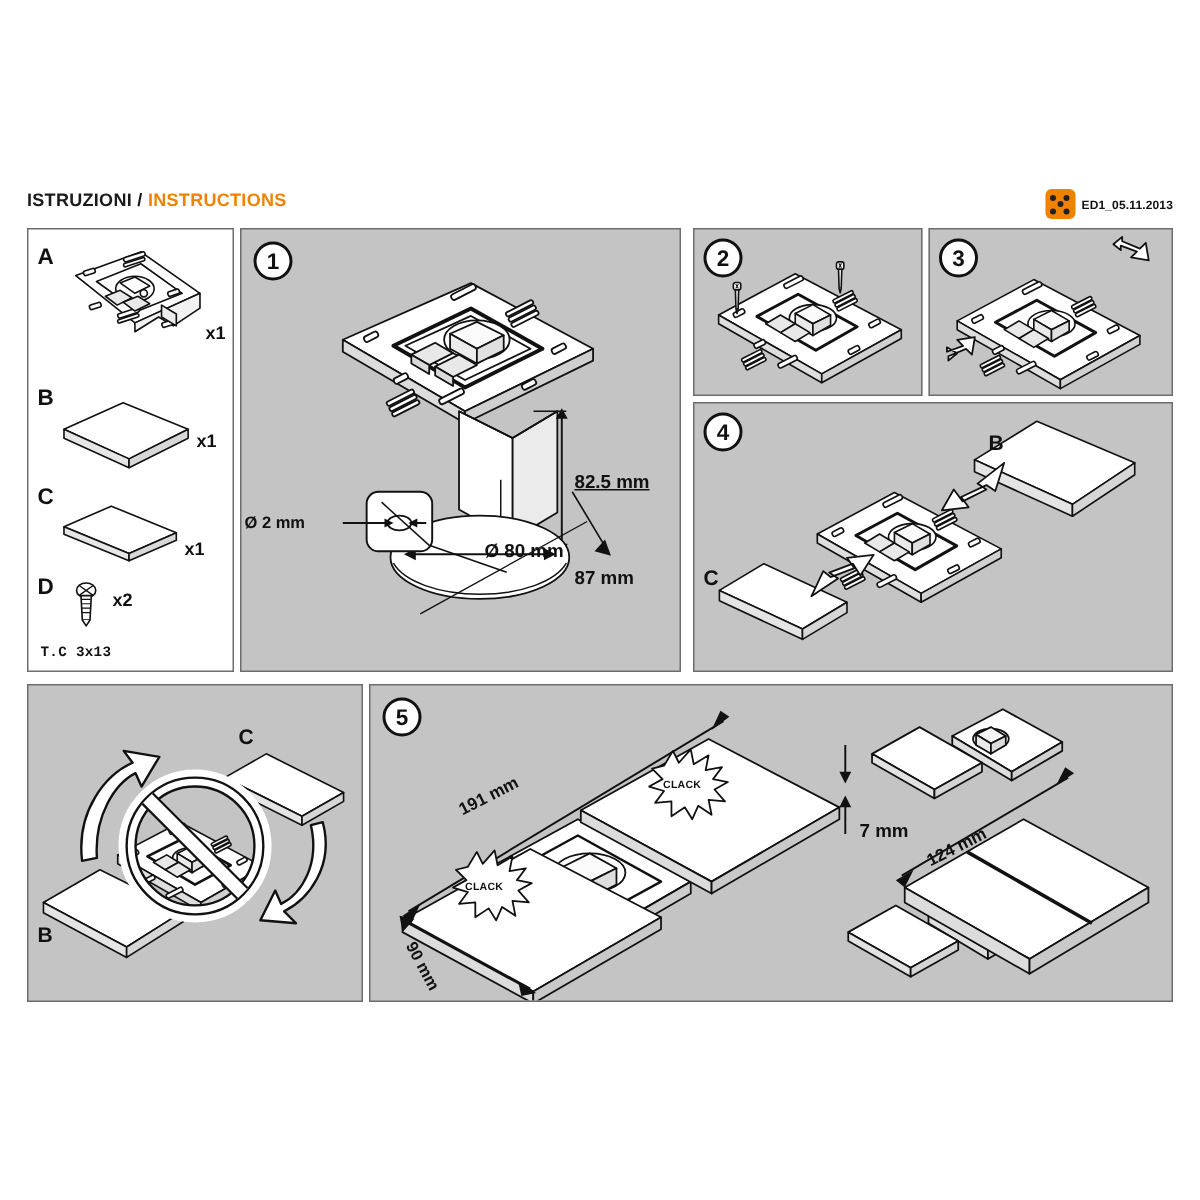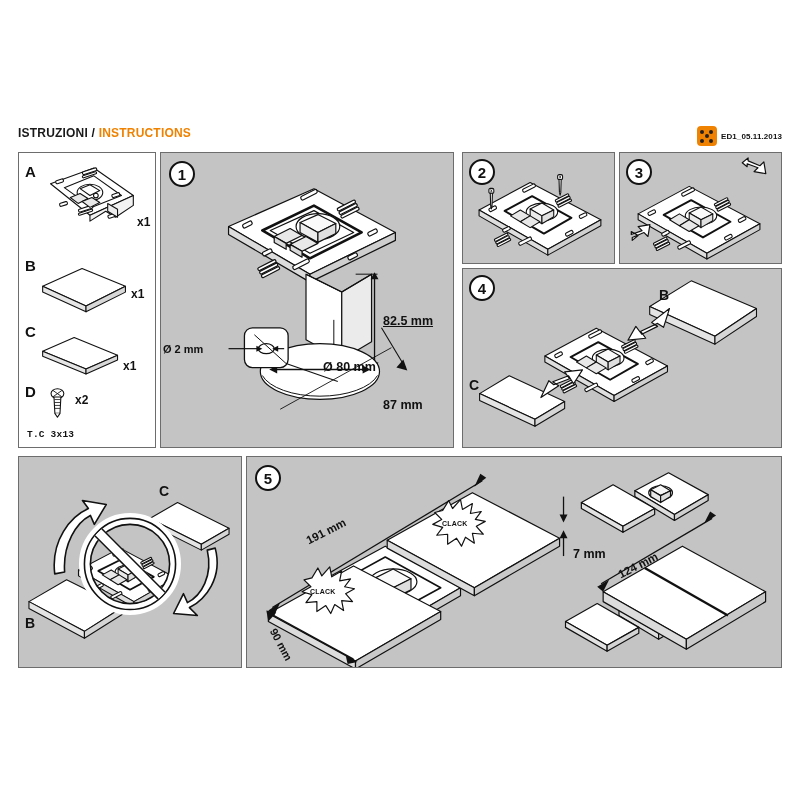--- a/index.html
+++ b/index.html
@@ -244,21 +244,21 @@
             <path d="M90,28 L84,31 L90,34" fill="#111" stroke="none"></path>
           </g>
           <path d="M98,46 L150,64" stroke-width="1.1"></path>
         </g>
       </g>
     </svg>
 
     <span class="dim" style="left:222px;top:161px;text-decoration:underline;">82.5 mm</span>
     <span class="dim" style="left:134px;top:207px;margin-left:28px;">Ø 80 mm</span>
     <span class="dim sm" style="left:2px;top:190px;text-align:right;">Ø 2 mm</span>
-    <span class="dim" style="left:222px;top:225px;margin-top:20px;">87 mm</span>
+    <span class="dim" style="left:222px;top:225px;">87 mm</span>
   </div>
 
   <div class="panel" id="panel-2">
     <div class="stepnum" style="left:6px;top:6px;">2</div>
     <svg class="art" viewBox="0 0 153 112">
       <g fill="none" stroke="#111" stroke-width="1.1" stroke-linejoin="round">
         <g transform="translate(14,18)">
           <path d="M2,40 L54,12 L126,50 L72,80 Z" fill="#fff"></path>
           <path d="M2,40 L2,46 L72,86 L72,80 Z" fill="#dedede"></path>
           <path d="M72,80 L72,86 L126,56 L126,50 Z" fill="#d0d0d0"></path>

